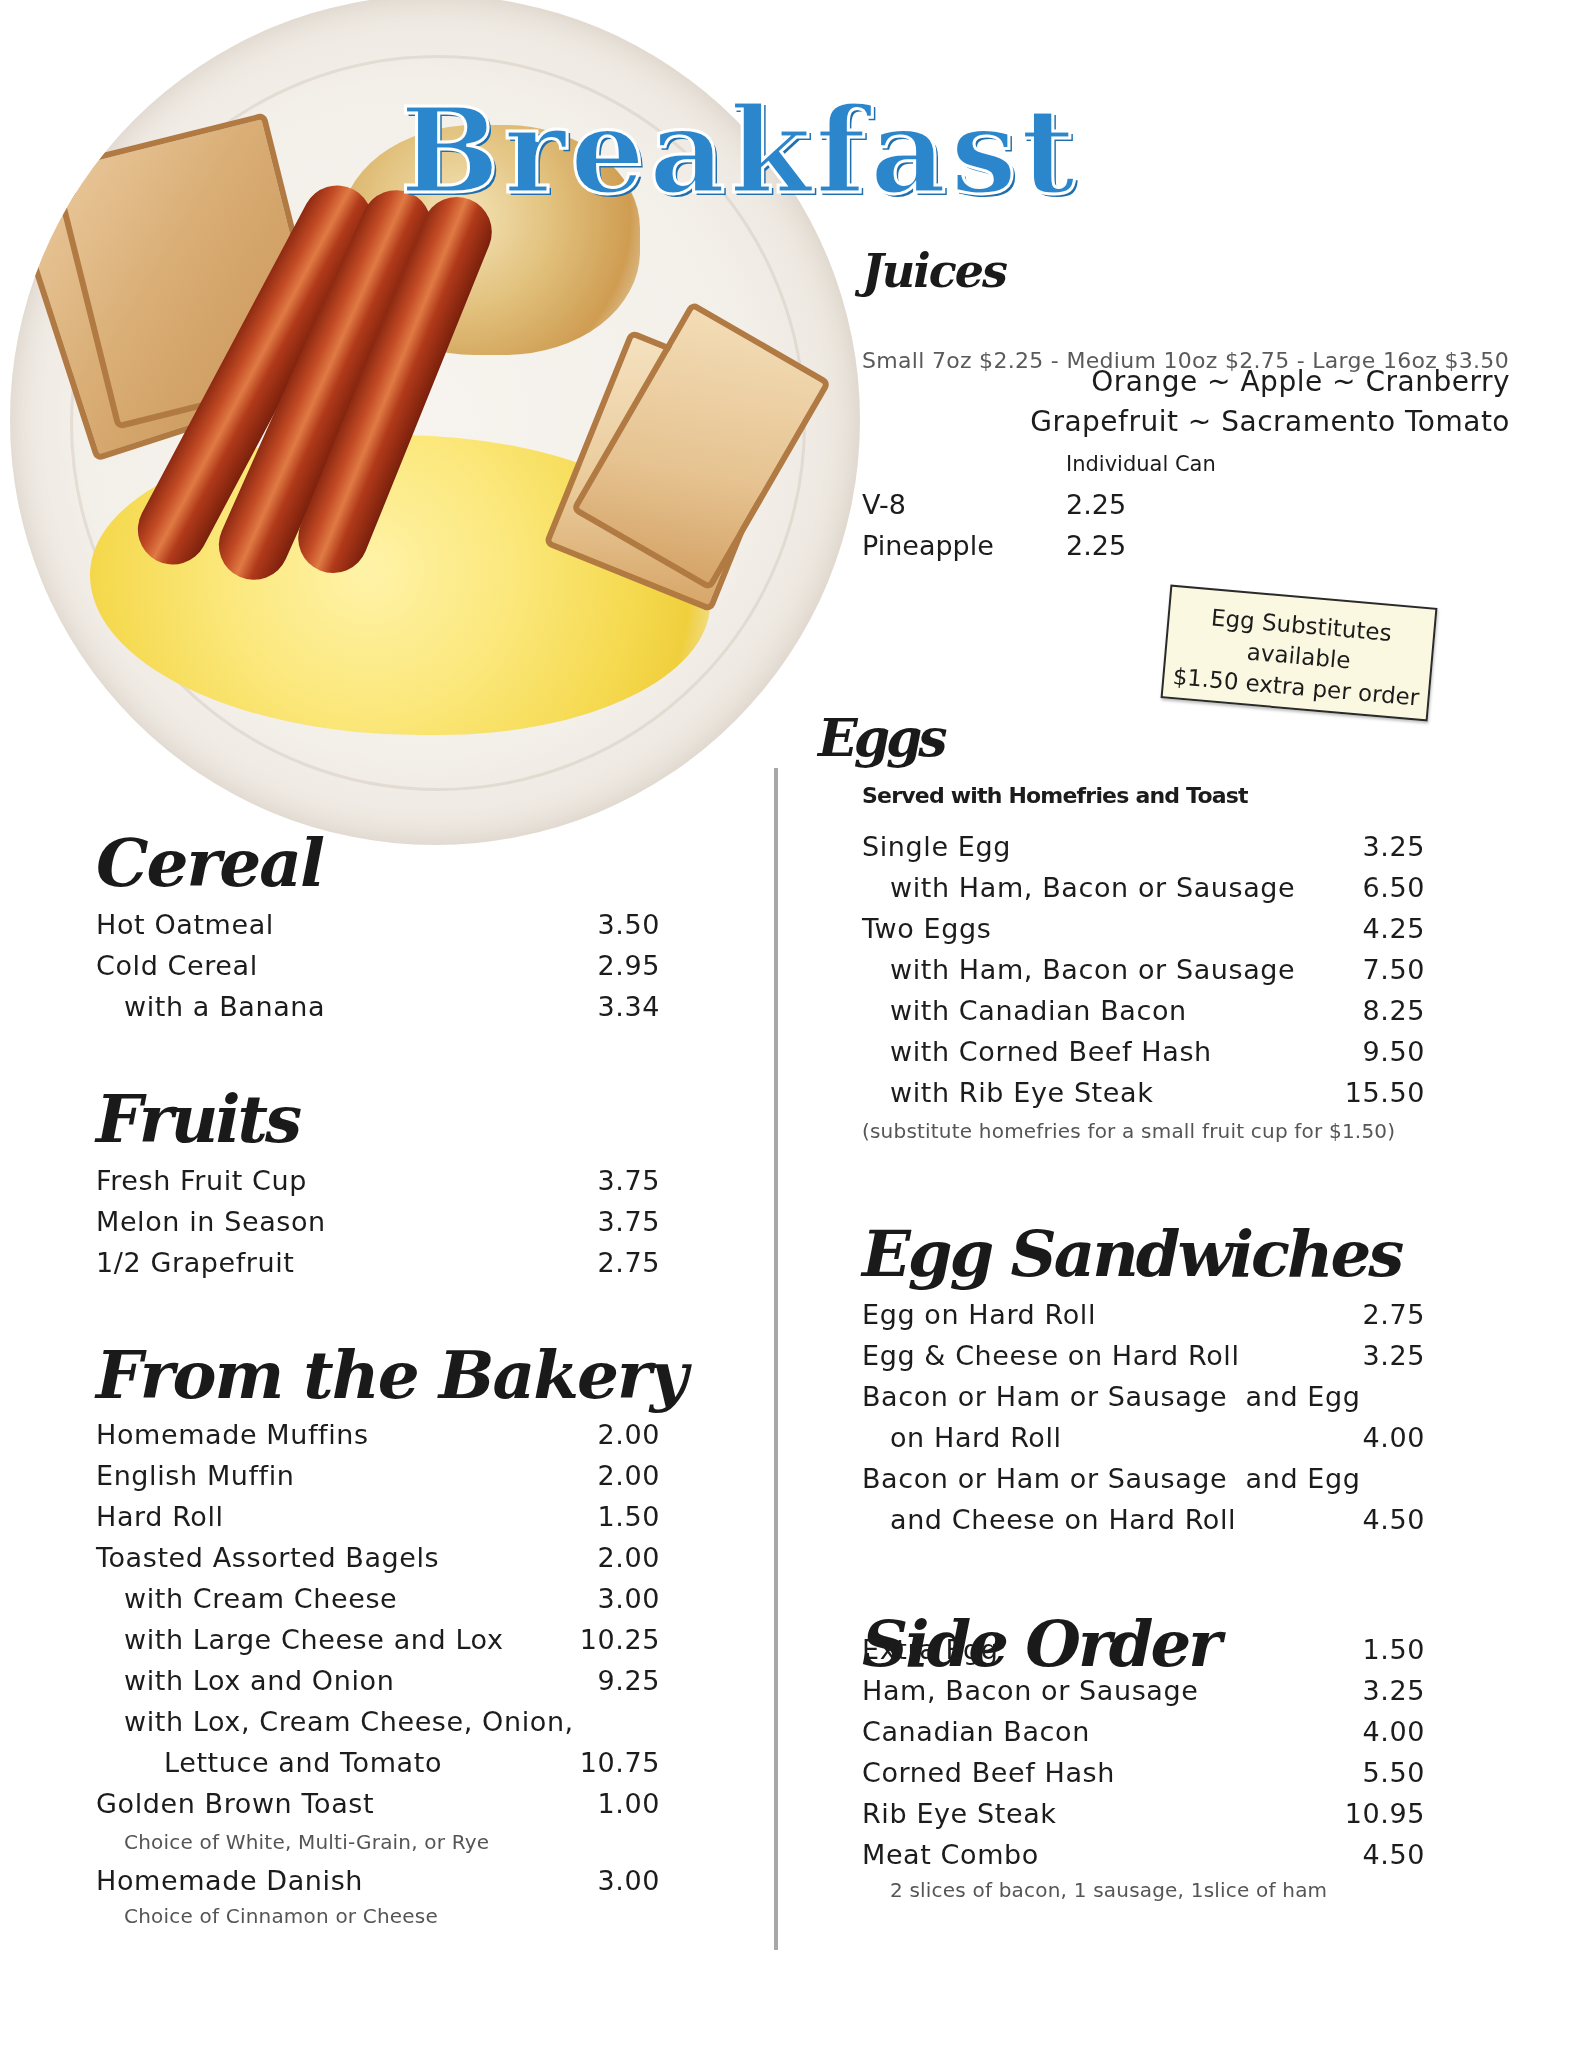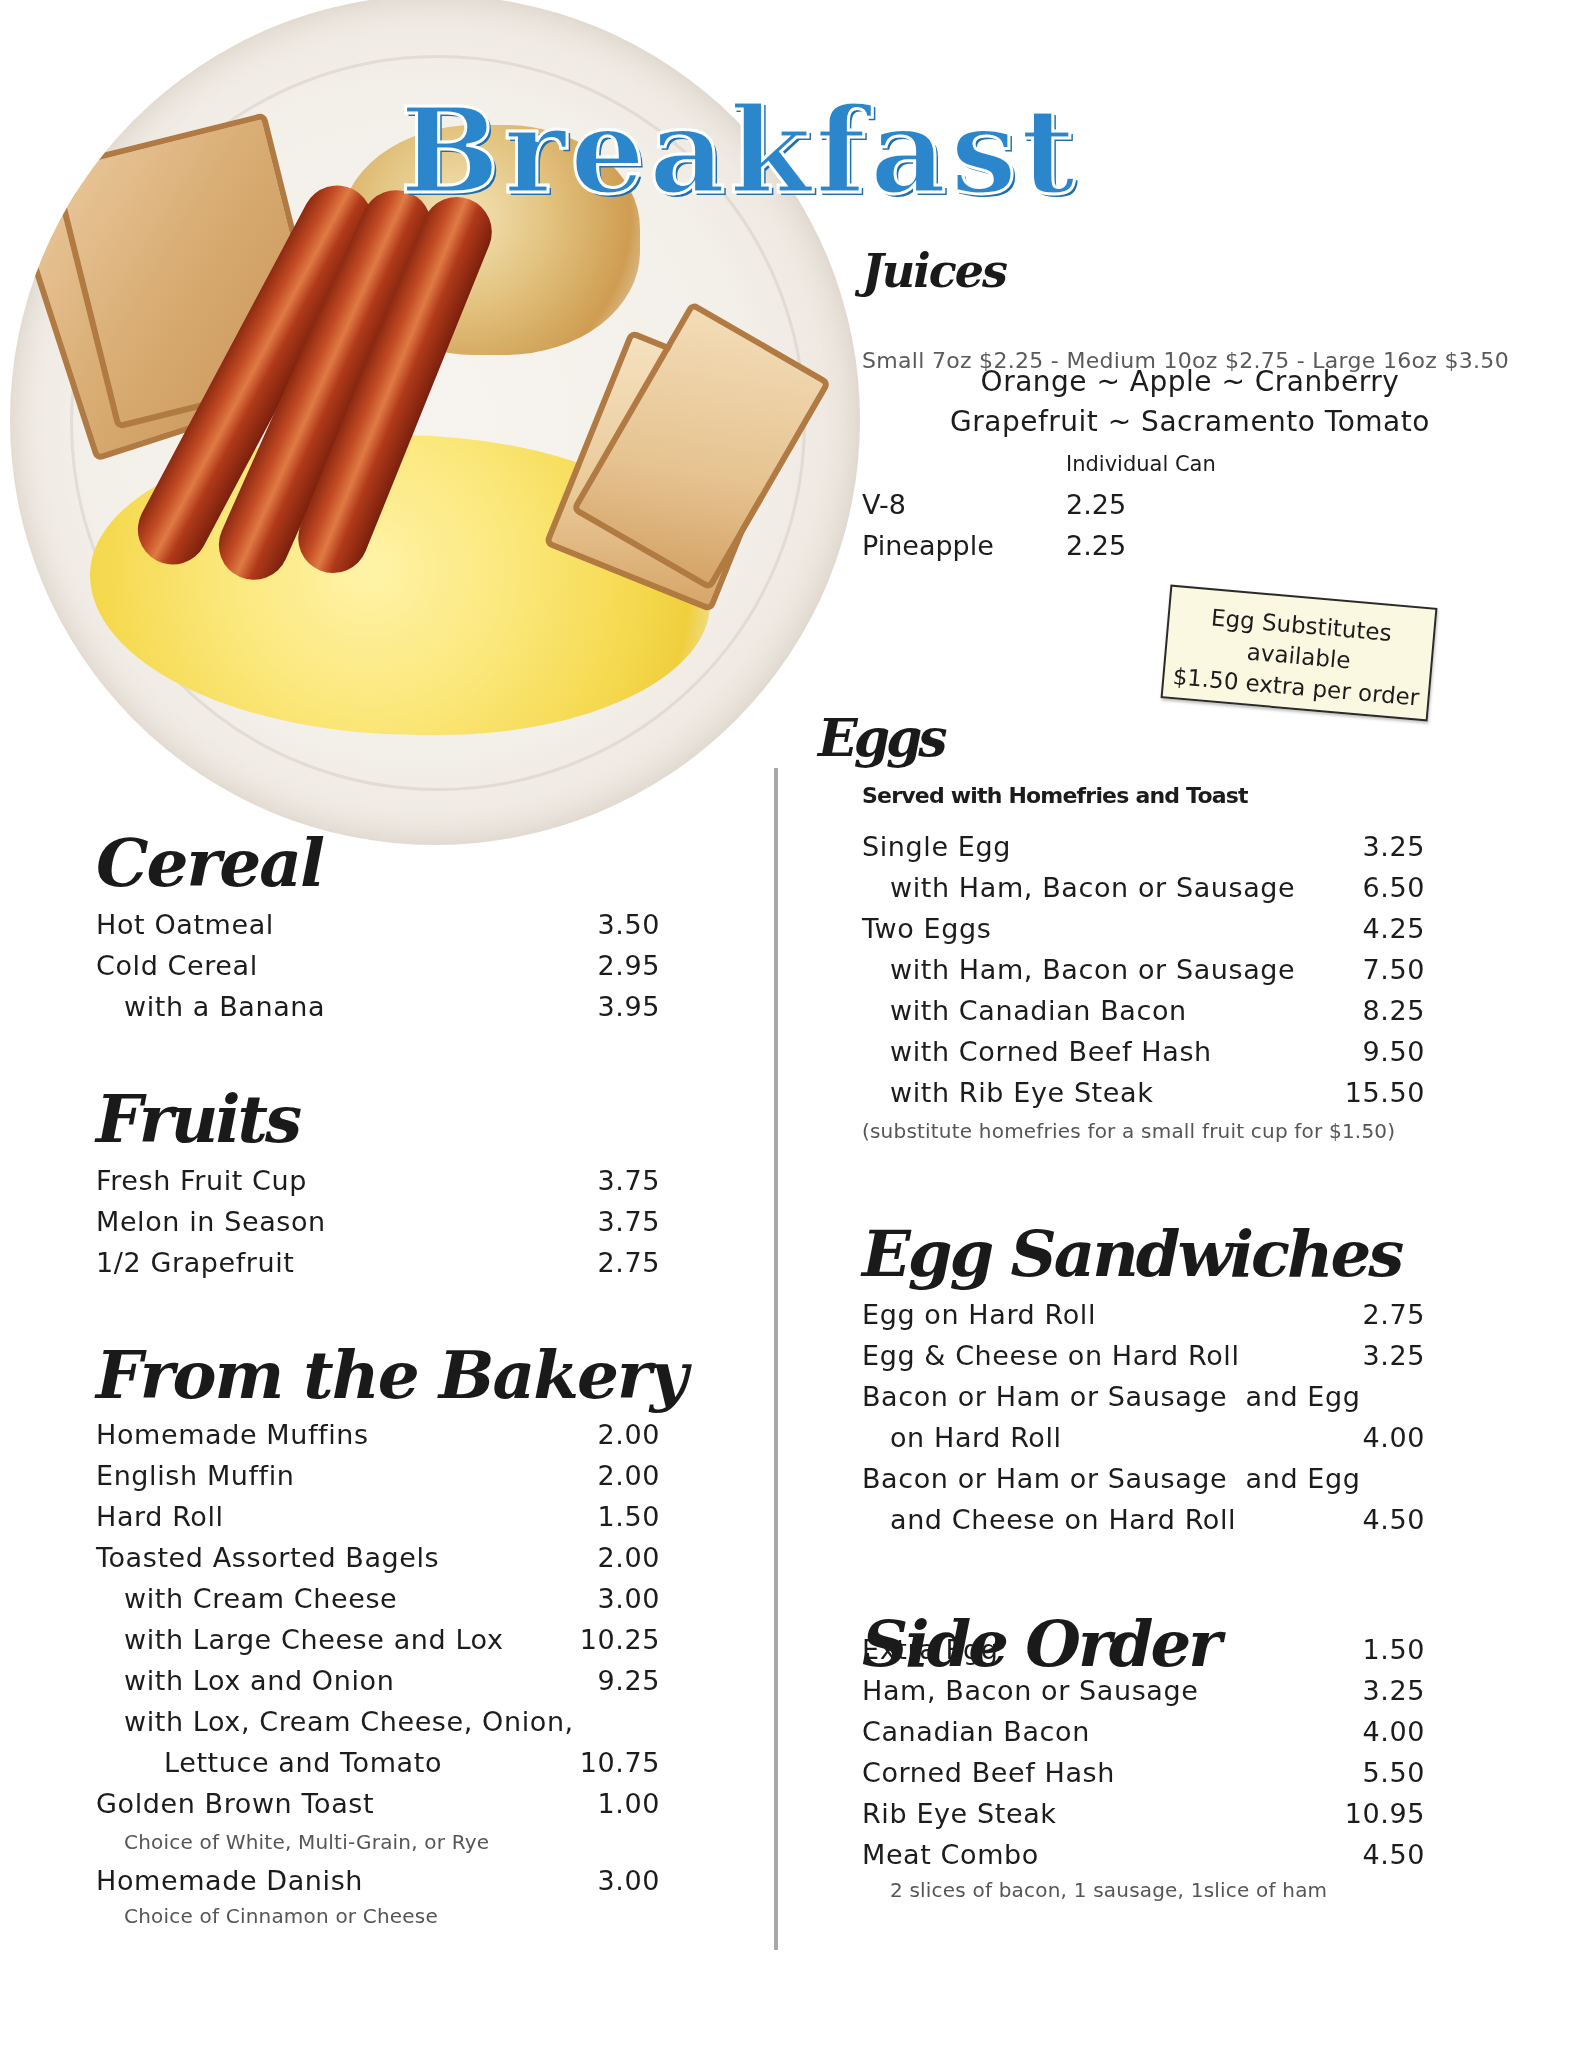--- a/index.html
+++ b/index.html
@@ -50,21 +50,21 @@
   .note { font-size:20px; color:#555; letter-spacing:0.2px; white-space:nowrap; }
 
   
   .left-col { left:96px; width:564px; }
   
   .right-col { left:862px; width:563px; }
 
   .divider { position:absolute; left:774px; top:768px; width:4px; height:1182px; background:#a8a8a8; }
 
   .juice-sizes { position:absolute; left:862px; top:320px; font-size:22px; color:#5a5a5a; letter-spacing:0.3px; white-space:nowrap;margin-top:28px; }
-  .juice-flavors { position:absolute; left:862px; width:640px; text-align:center; font-size:28px; letter-spacing:0.5px; line-height:40px; }
+  .juice-flavors { position:absolute; left:862px; width:640px; text-align:right; font-size:28px; letter-spacing:0.5px; line-height:40px; }
   .juice-can-label { position:absolute; left:1066px; top:452px; font-size:21px; }
   .juice-can-row { position:absolute; left:862px; font-size:27px; line-height:41px; }
   .juice-can-row .price { position:absolute; left:204px; }
 
   .sub-box { position:absolute; left:1165px; top:596px; width:268px; height:114px;
              background:#fbf8e2; border:2px solid #2a2a2a; transform:rotate(5deg);
              text-align:center; font-size:23px; line-height:31px; padding-top:12px; box-sizing:border-box;
              box-shadow: 1px 2px 3px rgba(0,0,0,0.25); }
 
   .eggs-sub { position:absolute; left:862px; top:783px; font-weight:bold; font-size:22px; letter-spacing:-0.8px; }
@@ -205,21 +205,21 @@
   <div class="row">
       <span class="name">Hot Oatmeal</span>
       <span class="price">3.50</span>
     </div>
   <div class="row">
       <span class="name">Cold Cereal</span>
       <span class="price">2.95</span>
     </div>
   <div class="row indent">
       <span class="name">with a Banana</span>
-      <span class="price">3.95</span>
+      <span class="price">3.34</span>
     </div>
 </div>
 
 <div class="heading" style="left:96px; top:1086px; font-size:66px; letter-spacing:-3px;">Fruits</div>
 <div class="rows left-col" style="top:1160px;">
   <div class="row">
       <span class="name">Fresh Fruit Cup</span>
       <span class="price">3.75</span>
     </div>
   <div class="row">

